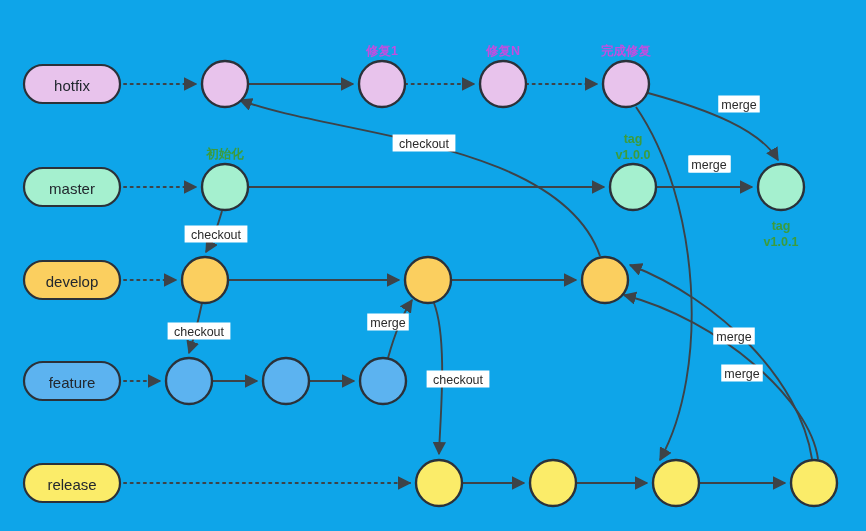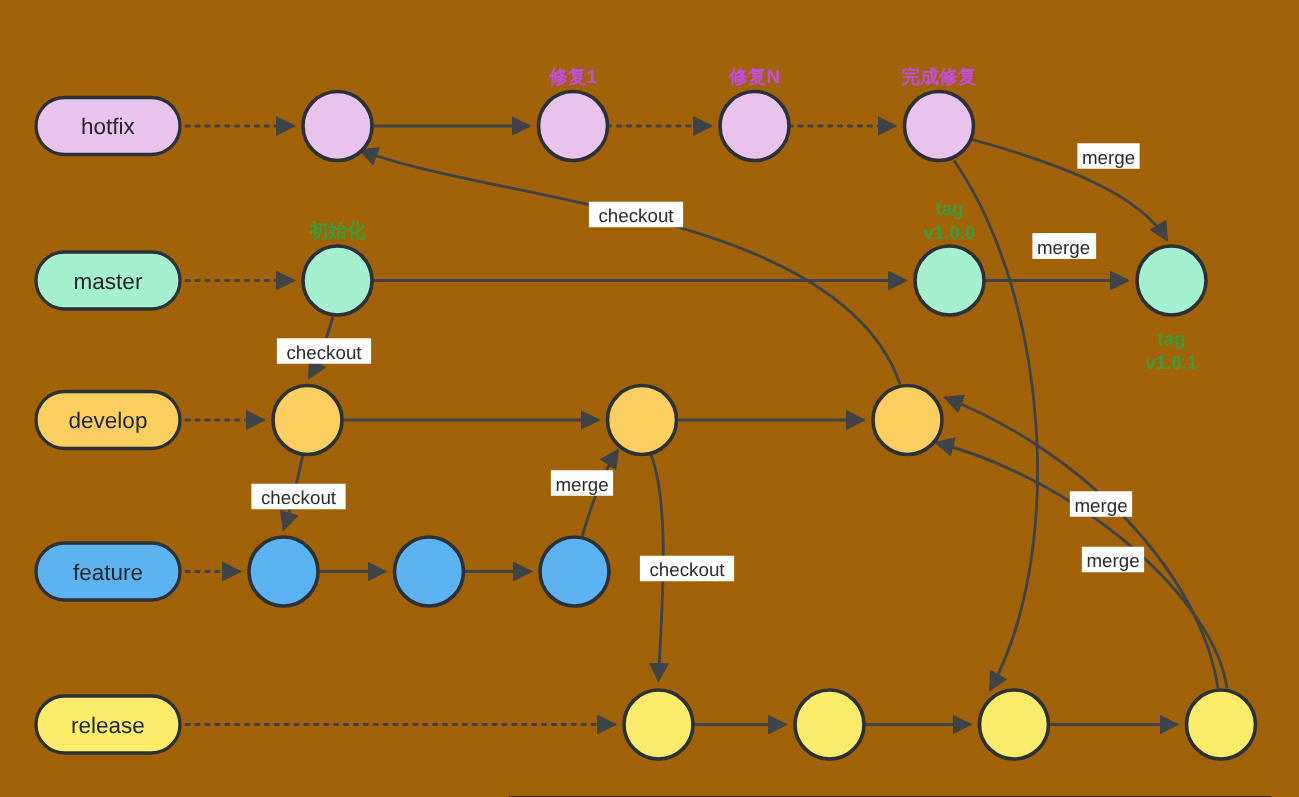--- a/index.html
+++ b/index.html
@@ -7,21 +7,21 @@
     padding: 0;
     background: #000000;
   }
   body {
     font-family: "Liberation Sans", sans-serif;
   }
   #canvas {
     position: relative;
     width: 866px;
     height: 531px;
-    background: #a16207;
+    background: #0ea5e9;
     overflow: hidden;
   }
   svg#diagram {
     position: absolute;
     left: 0;
     top: 0;
     width: 866px;
     height: 531px;
   }
   .branch-pill-rect {

